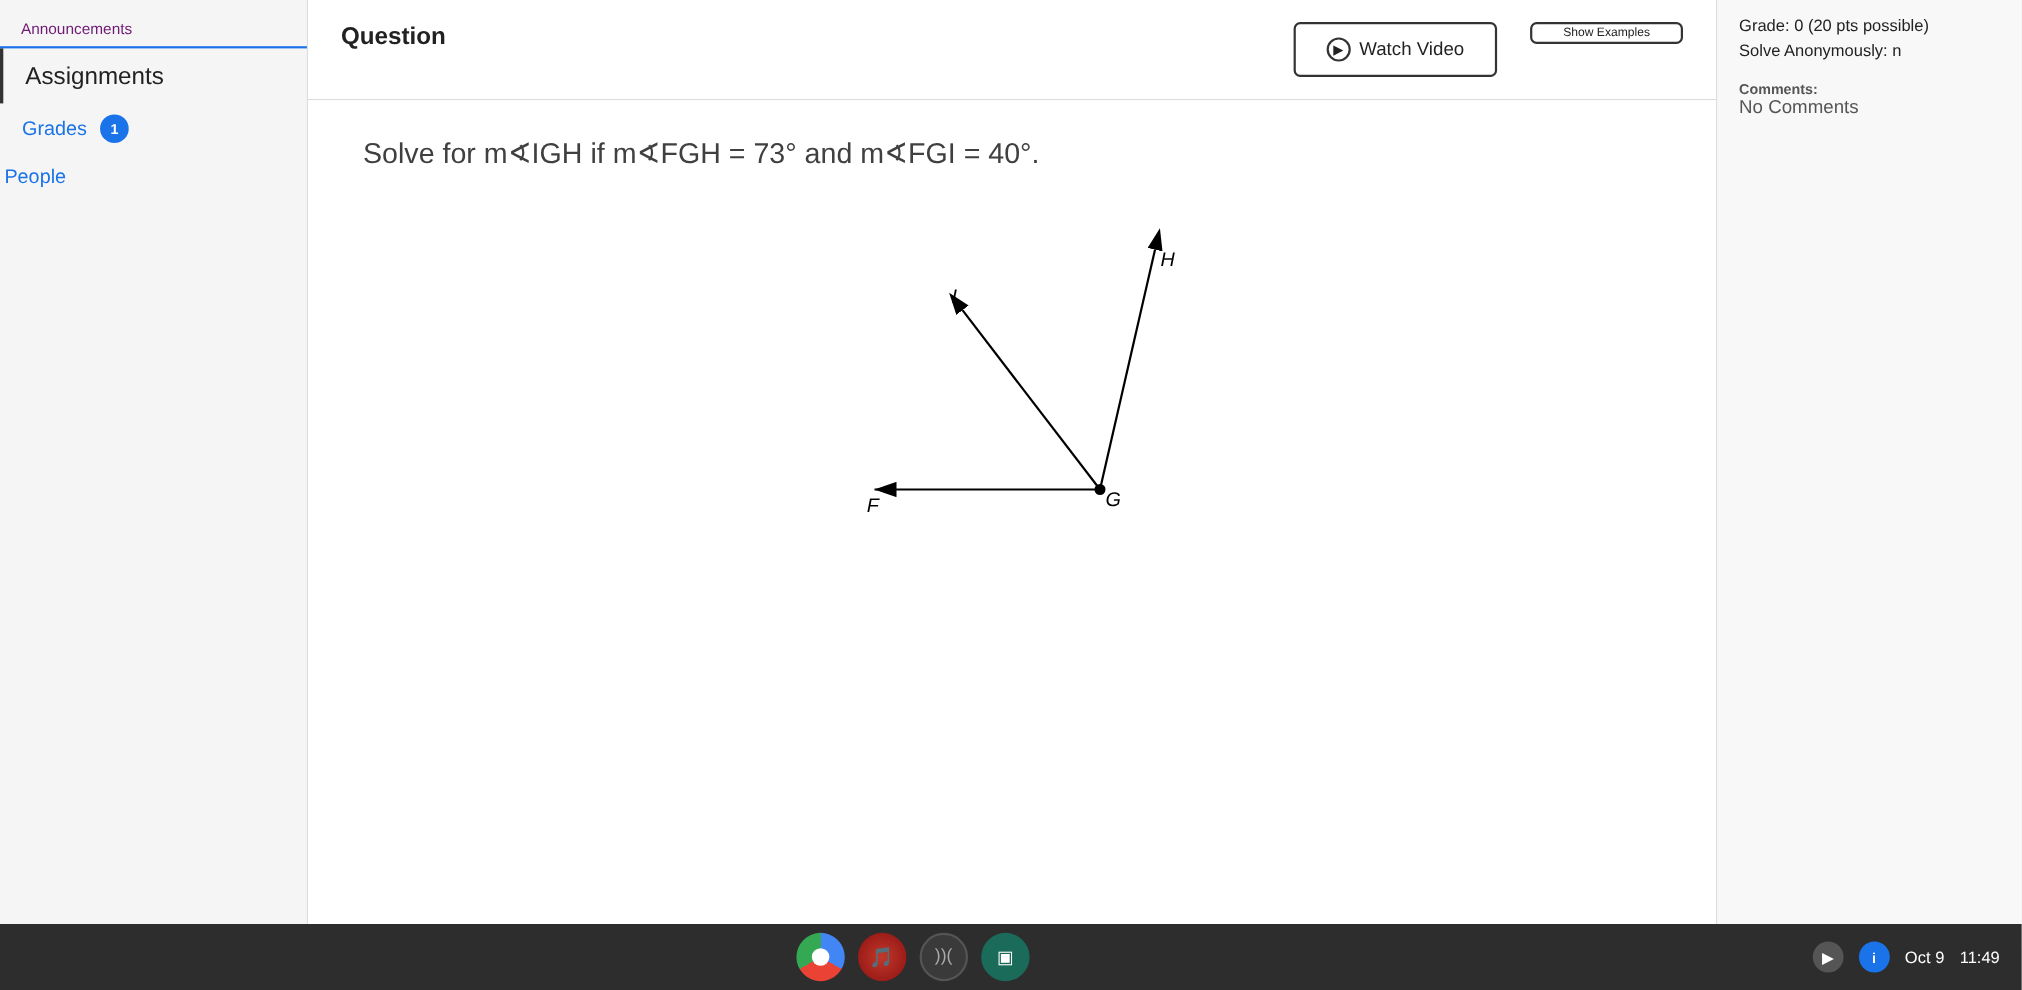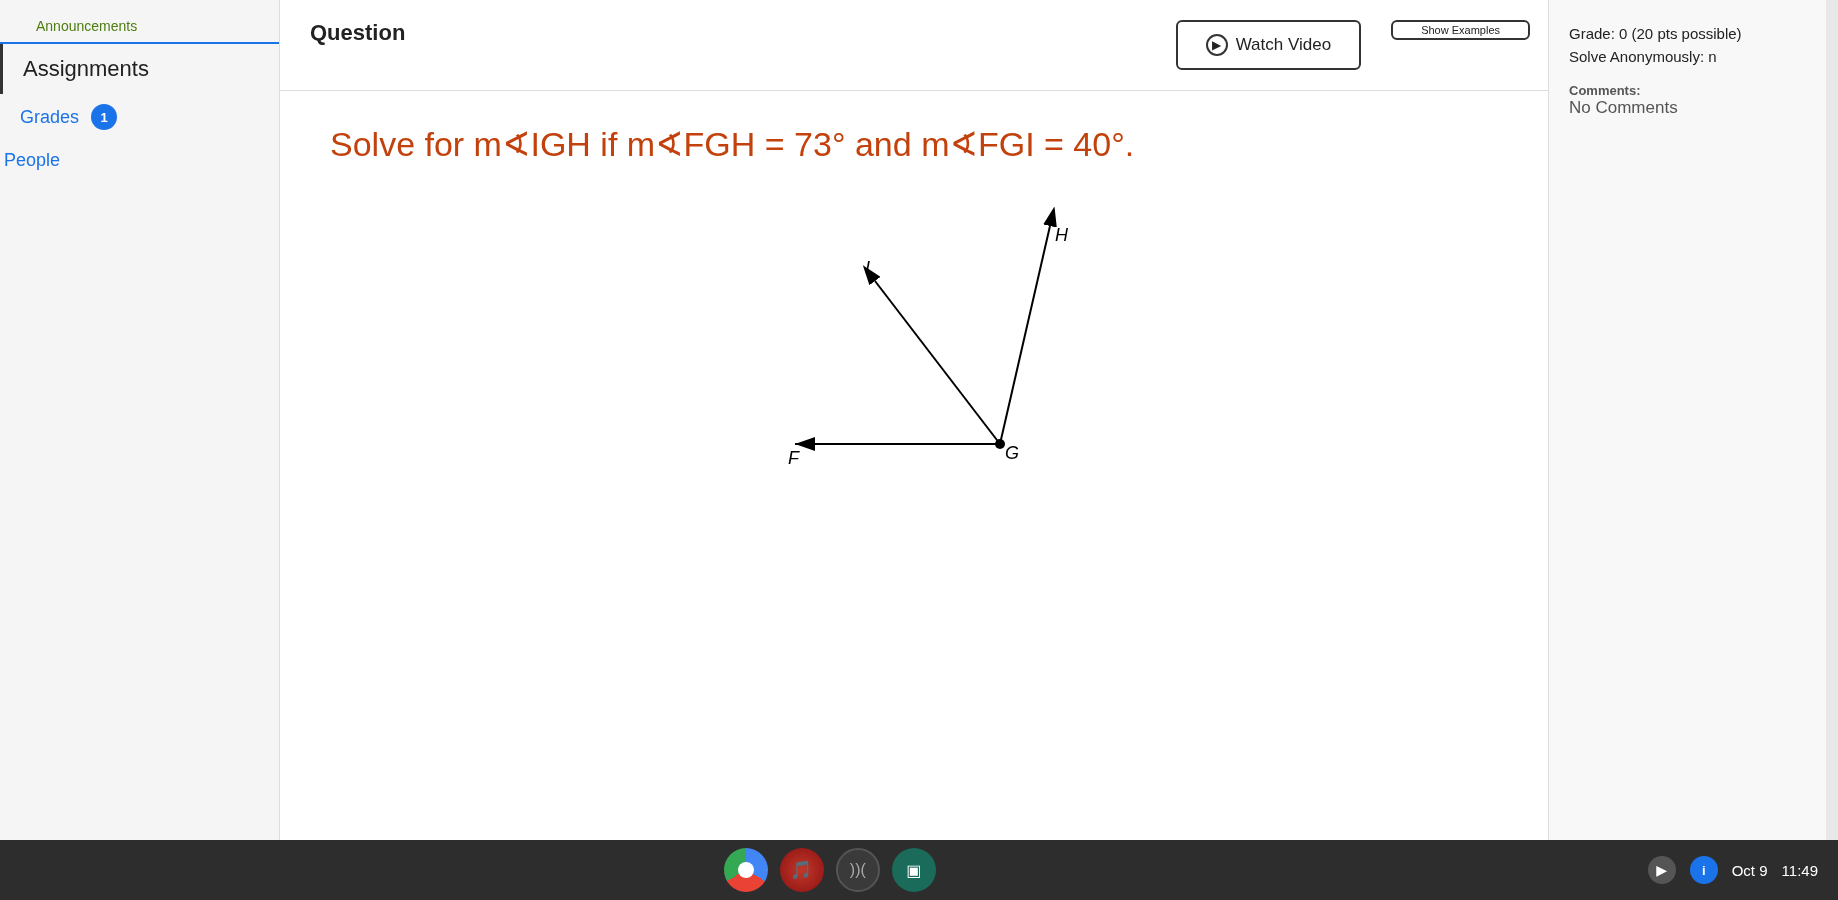--- a/index.html
+++ b/index.html
@@ -18,23 +18,23 @@
       left: 0;
       top: 0;
       width: 280px;
       height: 860px;
       background: #f5f5f5;
       border-right: 1px solid #ddd;
       padding: 10px 0;
     }
 
     .sidebar-announcements {
-      padding: 8px 36px;
+      padding: 8px 19px;
       font-size: 14px;
-      color: #4d7c0f;
+      color: #701a75;
       border-bottom: 2px solid #1a73e8;
     }
 
     .sidebar-assignments {
       padding: 12px 20px;
       font-size: 22px;
       font-weight: normal;
       color: #222;
       border-left: 3px solid #333;
     }
@@ -127,41 +127,41 @@
       font-size: 11px;
       cursor: pointer;
       color: #222;
     }
 
     .question-body {
       padding: 30px 50px;
     }
 
     .question-text {
-      font-size: 34px;
-      color: #c2410c;
-      margin-bottom: 17px;
+      font-size: 26px;
+      color: #404040;
+      margin-bottom: 30px;
       line-height: 1.4;
     }
 
     .math-svg {
       display: block;
       margin: 0 auto;
     }
 
     
     .right-panel {
       position: absolute;
-      right: 12px;
+      right: 0;
       top: 0;
       width: 278px;
       height: 860px;
       background: #f8f8f8;
       border-left: 1px solid #ddd;
-      padding: 25px 20px;
+      padding: 15px 20px;
     }
 
     .grade-info {
       font-size: 15px;
       color: #222;
       margin-bottom: 6px;
     }
 
     .comments-label {
       font-size: 13px;

